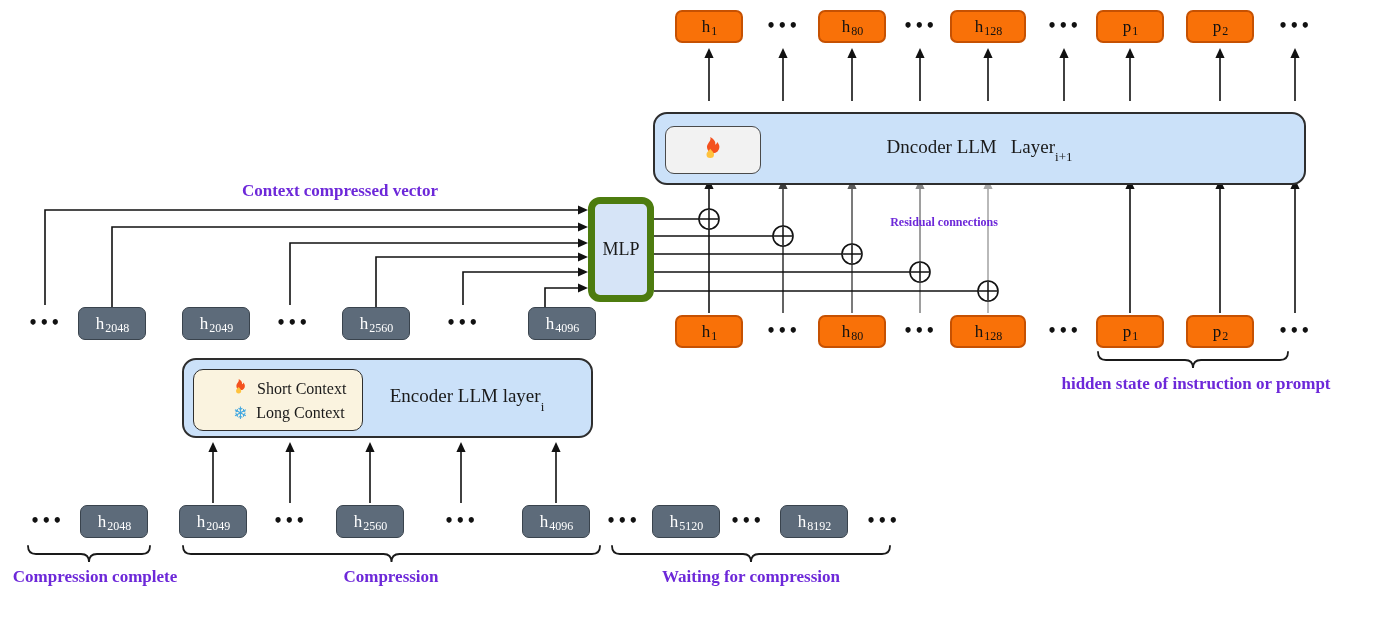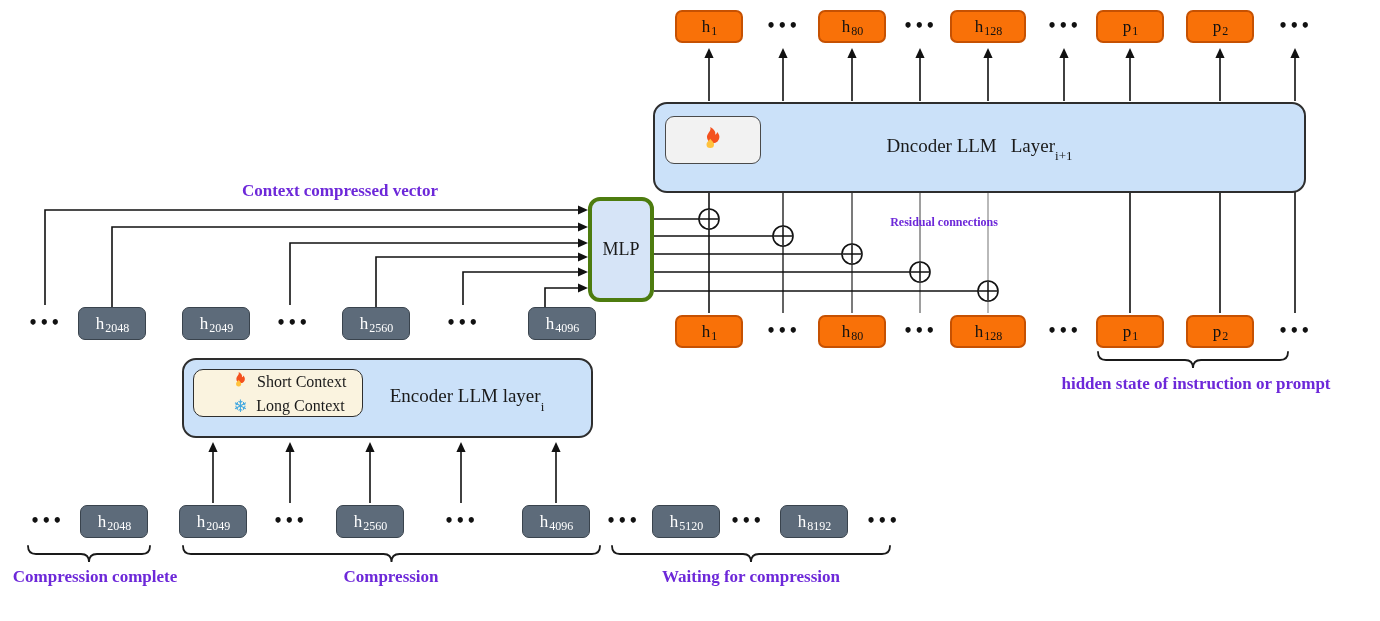--- a/index.html
+++ b/index.html
@@ -30,21 +30,21 @@
     position:absolute;background:#FAF3DF;border:1.8px solid #2E2E2E;border-radius:10px;box-sizing:border-box;
     display:flex;flex-direction:column;justify-content:center;gap:5px;padding:6px 10px;
   }
   .legend .lrow{display:flex;align-items:center;gap:9px;font-size:16px;color:#1a1a1a;}
   .panel-title{
     position:absolute;font-size:19px;color:#1a1a1a;white-space:nowrap;transform:translate(-50%,-50%);
   }
   .panel-title sub{font-size:13px;position:relative;top:4px;}
   .panel-title .gap{display:inline-block;width:14px;}
   .mlp{
-    position:absolute;background:#D6E4F7;border:4px solid #4d7c0f;border-radius:12px;box-sizing:border-box;
+    position:absolute;background:#D6E4F7;border:7px solid #4d7c0f;border-radius:12px;box-sizing:border-box;
     display:flex;align-items:center;justify-content:center;font-size:18px;color:#1a1a1a;
   }
   .lbl{
     position:absolute;font-weight:bold;color:#6d28d9;white-space:nowrap;transform:translateX(-50%);
   }
   .lbl.s17{font-size:17px;}
   .lbl.s16{font-size:12px;}
   .snow{color:#41A7E0;font-family:"DejaVu Sans",sans-serif;font-size:17px;line-height:1;}
 </style>
 </head>
@@ -228,36 +228,36 @@
         <sub>5120</sub>
       </div>
       <div class="dots" style="left: 747px; top: 521px;">•••</div>
       <div class="tok gray" style="left: 780px; top: 505px; width: 68px;">
         <span>h</span>
         <sub>8192</sub>
       </div>
       <div class="dots" style="left: 883px; top: 521px;">•••</div>
     </div>
 
-  <div class="panel" style="left:653px;top:102px;width:653px;height:91px;">
+  <div class="panel" style="left:653px;top:112px;width:653px;height:73px;">
     <div class="chip" style="left:10px;top:12px;width:96px;height:48px;position:absolute;">
       <span>
         <svg width="22" height="24" viewBox="0 0 24 26">
           <path d="M12 1c1.6 4.6-3.6 6.6-3.6 11a6.8 6.8 0 0 0 13.6 0c0-2.4-1.2-4.3-2.5-5.6-.2 1.5-1 2.6-2.2 3C18.5 6.2 15.6 3 12 1z" transform="translate(-3,0)" fill="#F4511E"></path>
           <path d="M9 24a4.1 4.1 0 0 1-4.1-4.2c0-2.2 2-3.4 4.1-6.1 2.1 2.7 4.1 3.9 4.1 6.1A4.1 4.1 0 0 1 9 24z" fill="#FFC23D"></path>
         </svg>
       </span>
     </div>
     <div class="panel-title" style="left:50%;top:50%;">
       <span>Dncoder LLM</span><span class="gap"></span><span>Layer</span><sub>i+1</sub>
     </div>
   </div>
 
   <div class="panel" style="left:182px;top:358px;width:411px;height:80px;">
-    <div class="legend" style="left:9px;top:9px;width:170px;height:48px;position:absolute;padding-left:39px;">
+    <div class="legend" style="left:9px;top:9px;width:170px;height:62px;position:absolute;padding-left:39px;">
       <div class="lrow">
         <span>
           <svg width="15" height="17" viewBox="0 0 24 26">
             <path d="M12 1c1.6 4.6-3.6 6.6-3.6 11a6.8 6.8 0 0 0 13.6 0c0-2.4-1.2-4.3-2.5-5.6-.2 1.5-1 2.6-2.2 3C18.5 6.2 15.6 3 12 1z" transform="translate(-3,0)" fill="#F4511E"></path>
             <path d="M9 24a4.1 4.1 0 0 1-4.1-4.2c0-2.2 2-3.4 4.1-6.1 2.1 2.7 4.1 3.9 4.1 6.1A4.1 4.1 0 0 1 9 24z" fill="#FFC23D"></path>
           </svg>
         </span>
         <span>Short Context</span>
       </div>
       <div class="lrow">

